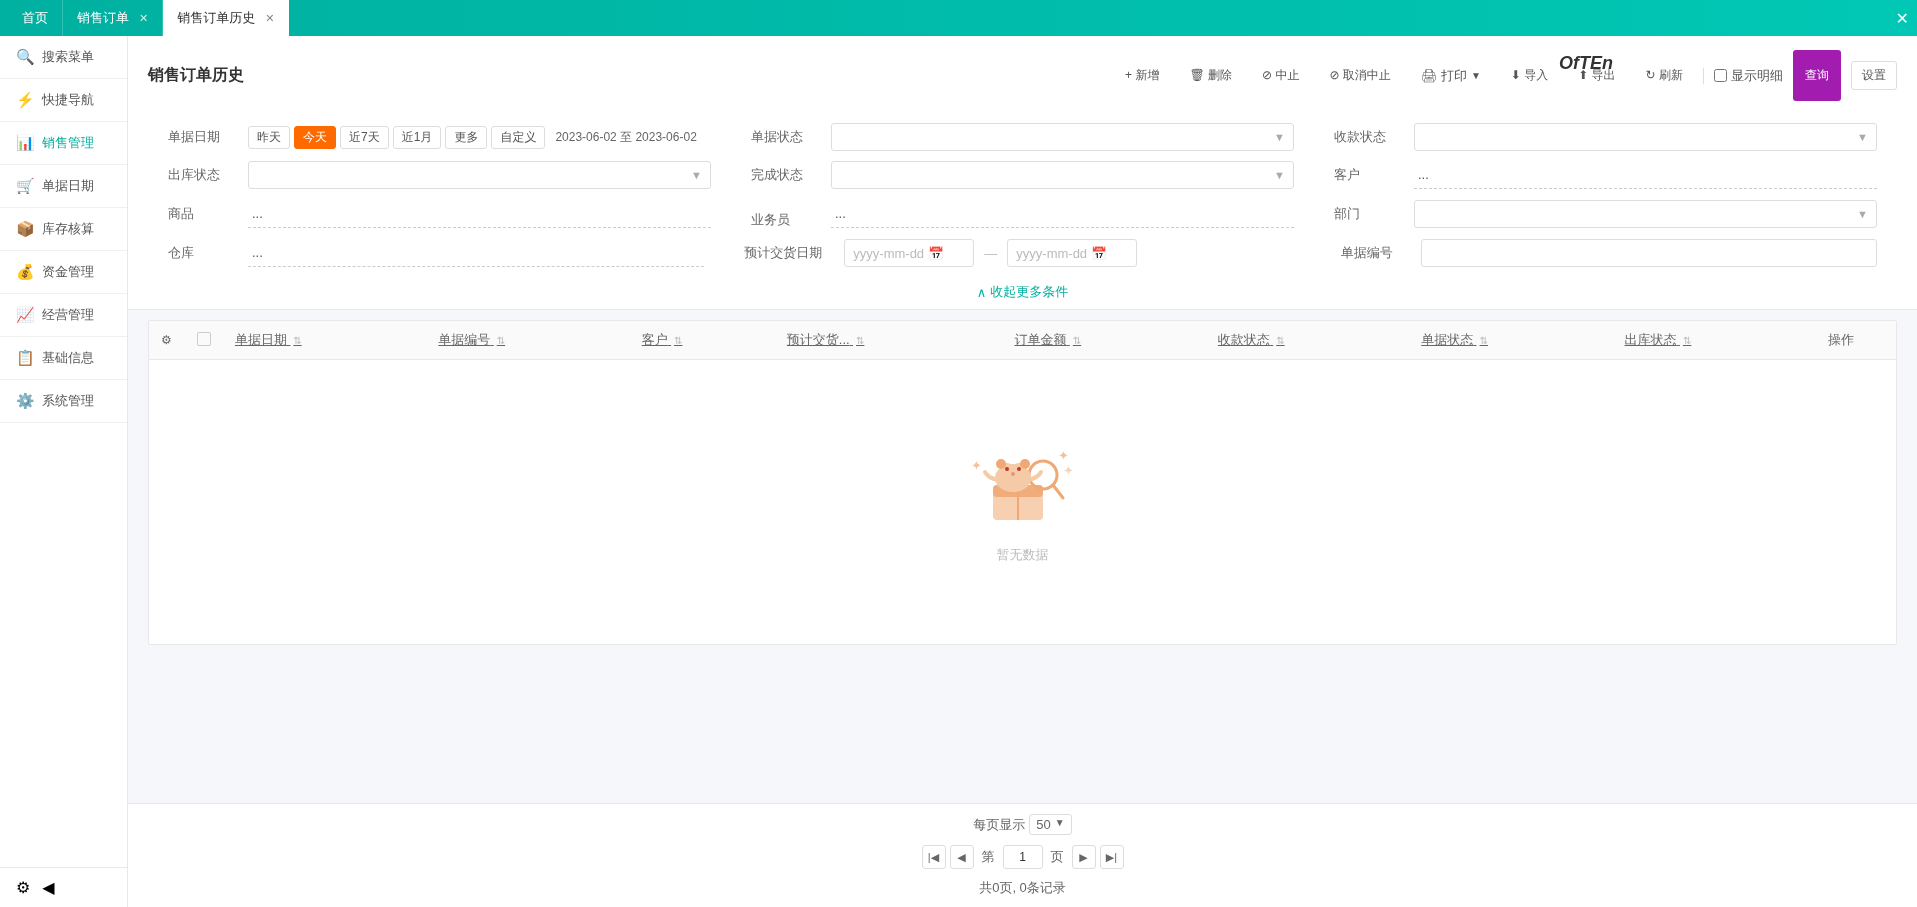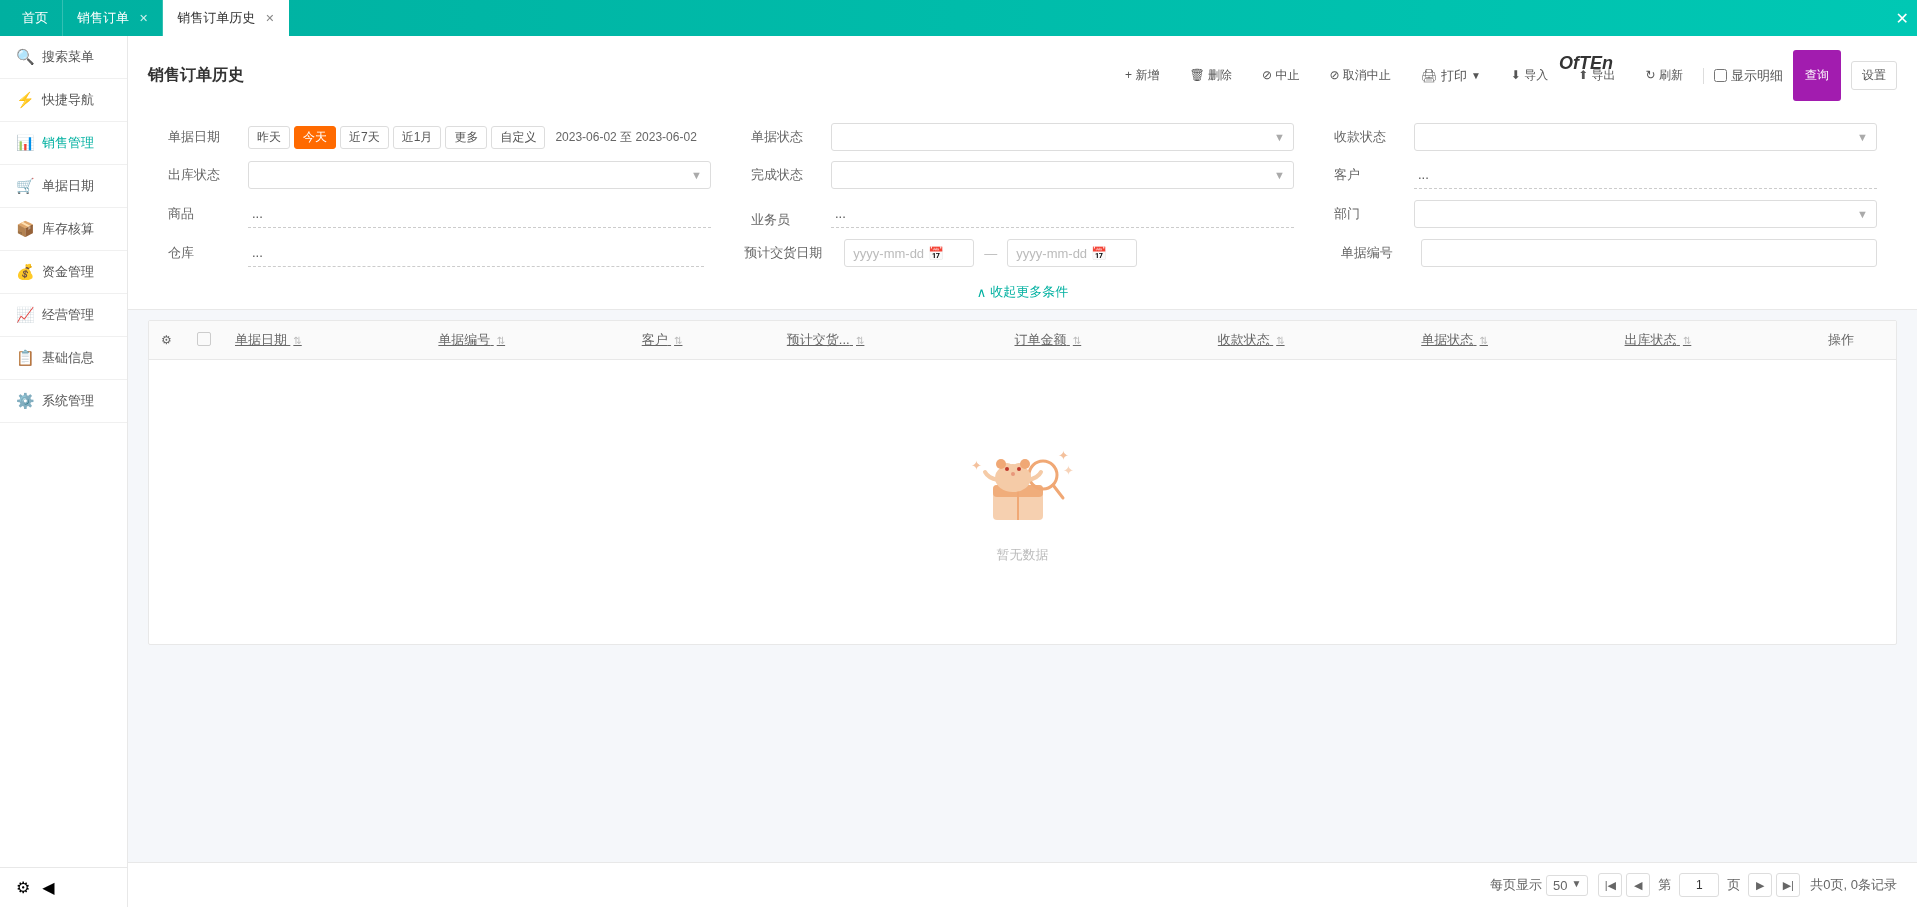--- a/index.html
+++ b/index.html
@@ -284,20 +284,21 @@
       background: #fff;
       border-top: 1px solid #e8e8e8;
       padding: 10px 20px;
       display: flex;
       align-items: center;
       justify-content: flex-end;
       gap: 10px;
       flex-shrink: 0;
       font-size: 12px;
       color: #666;
+      flex-direction: column;
     }
     .per-page-select {
       display: flex;
       align-items: center;
       gap: 4px;
     }
     .per-page-box {
       border: 1px solid #ddd;
       border-radius: 3px;
       padding: 2px 6px;

